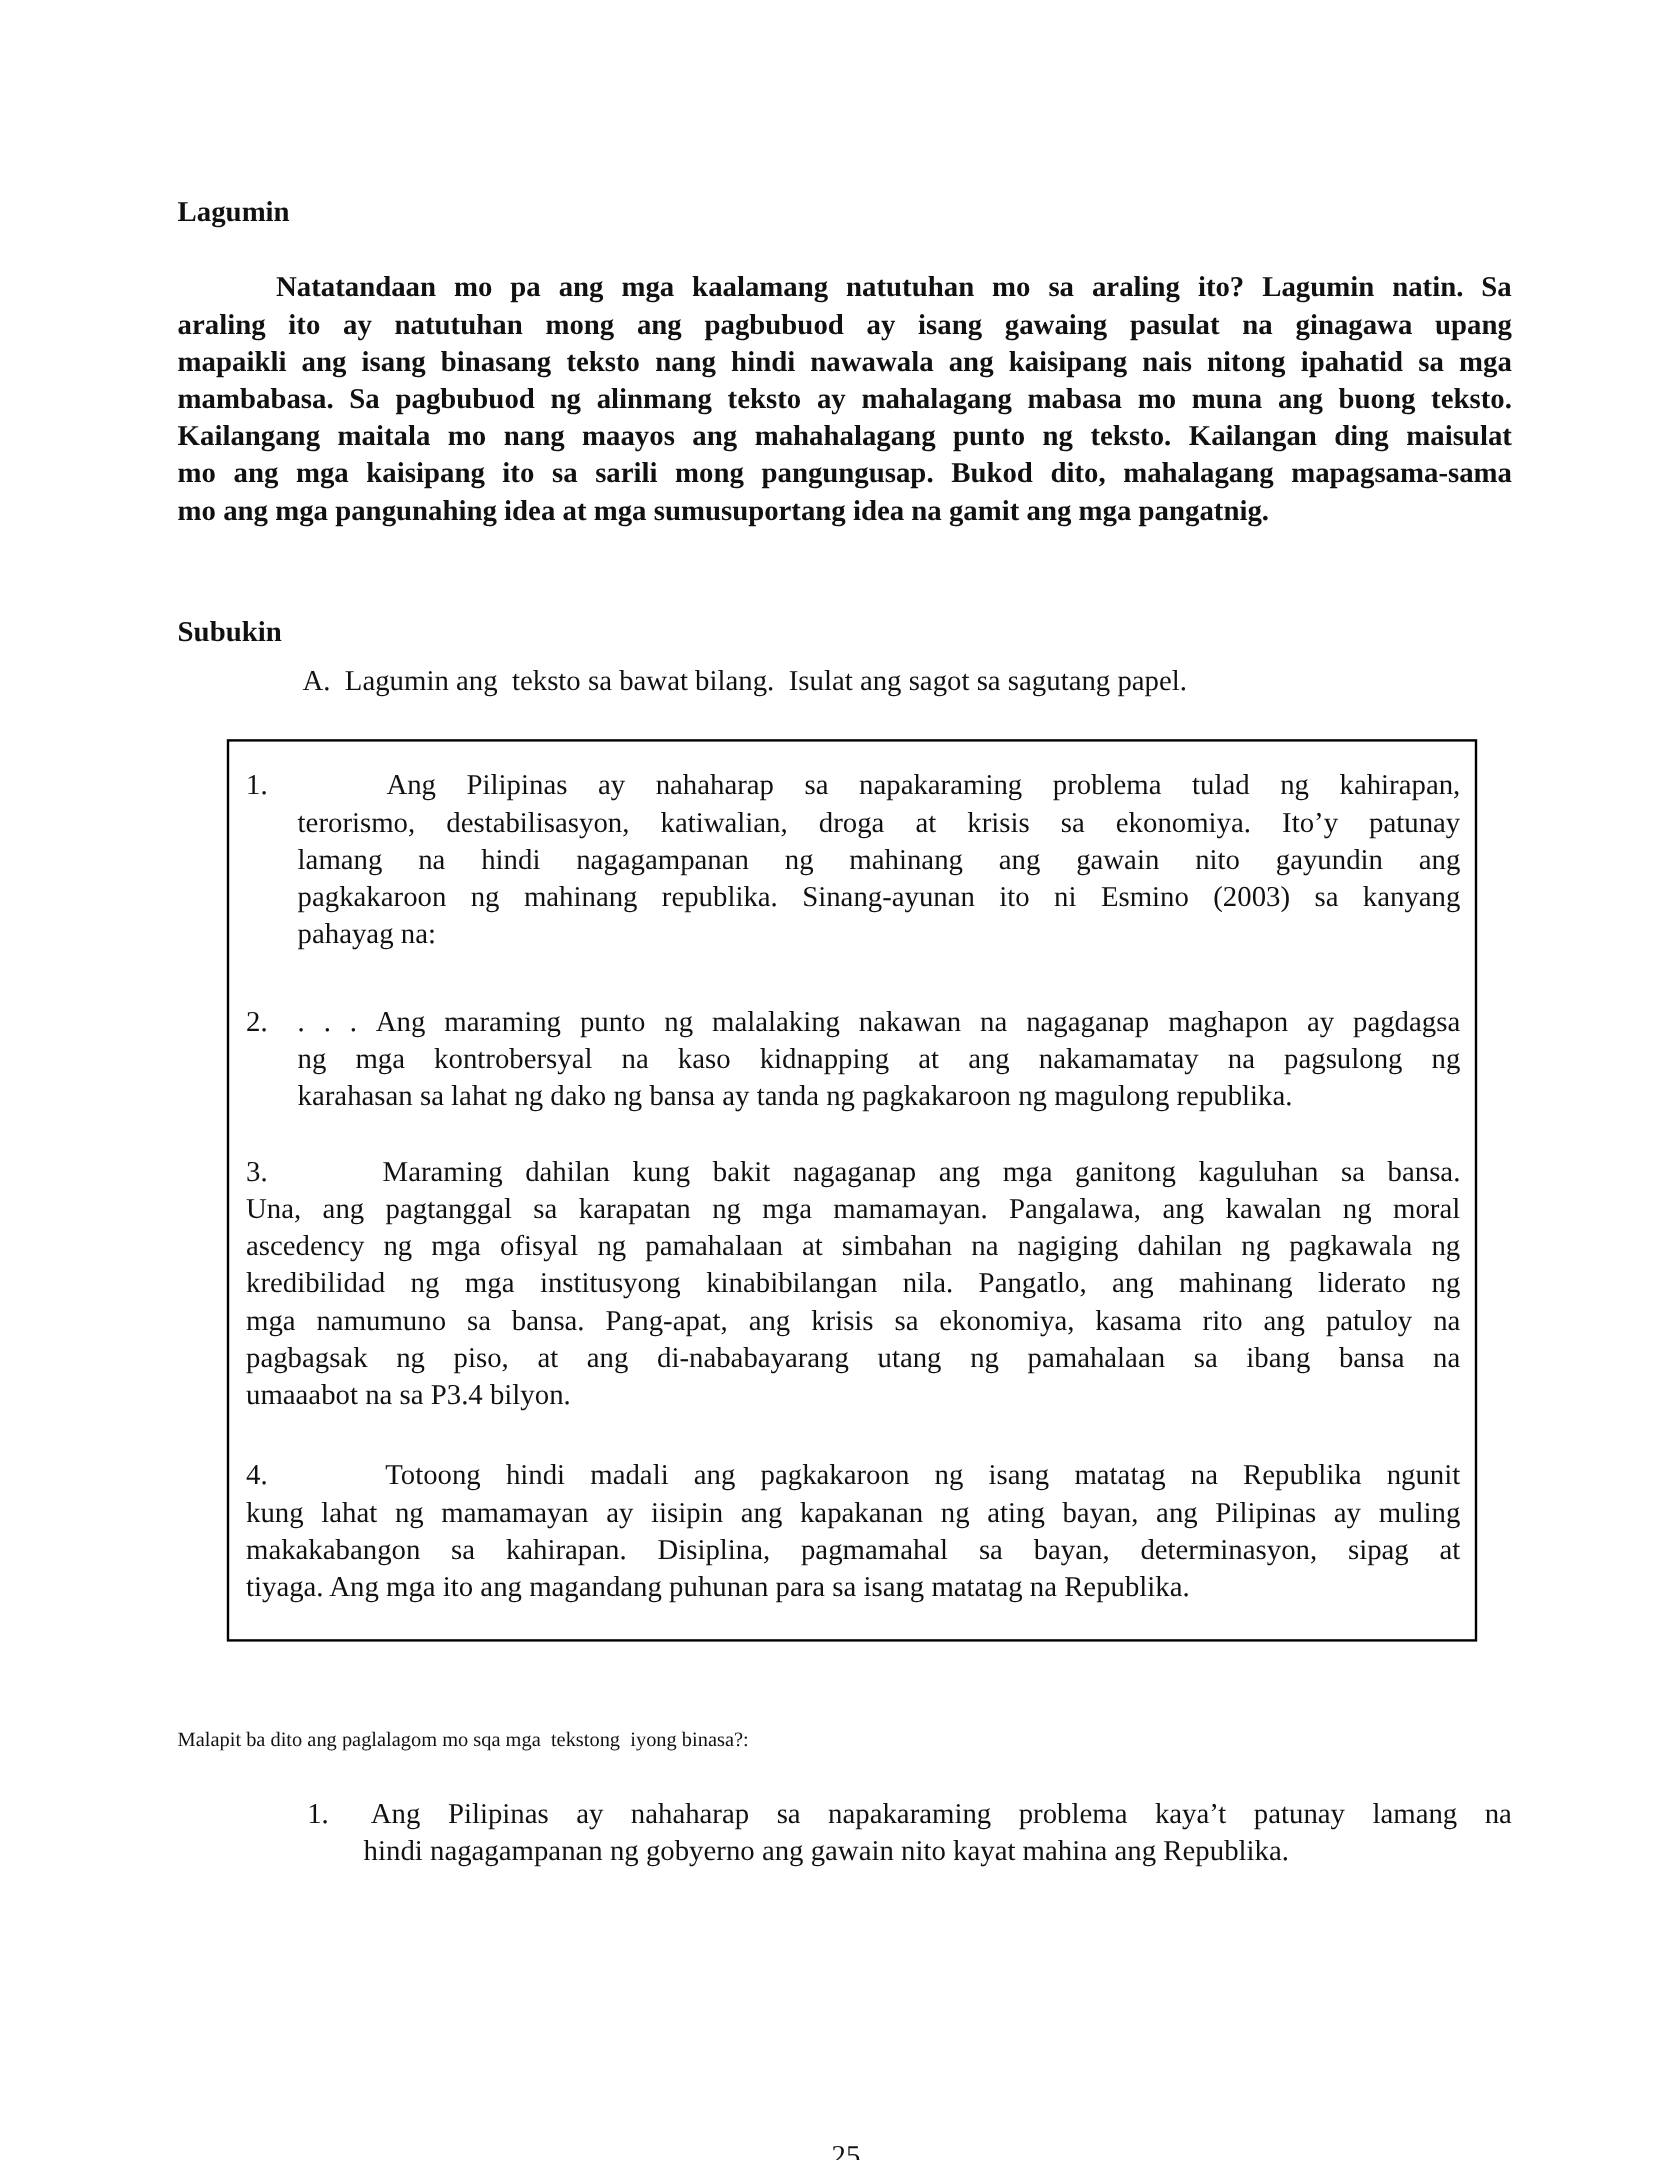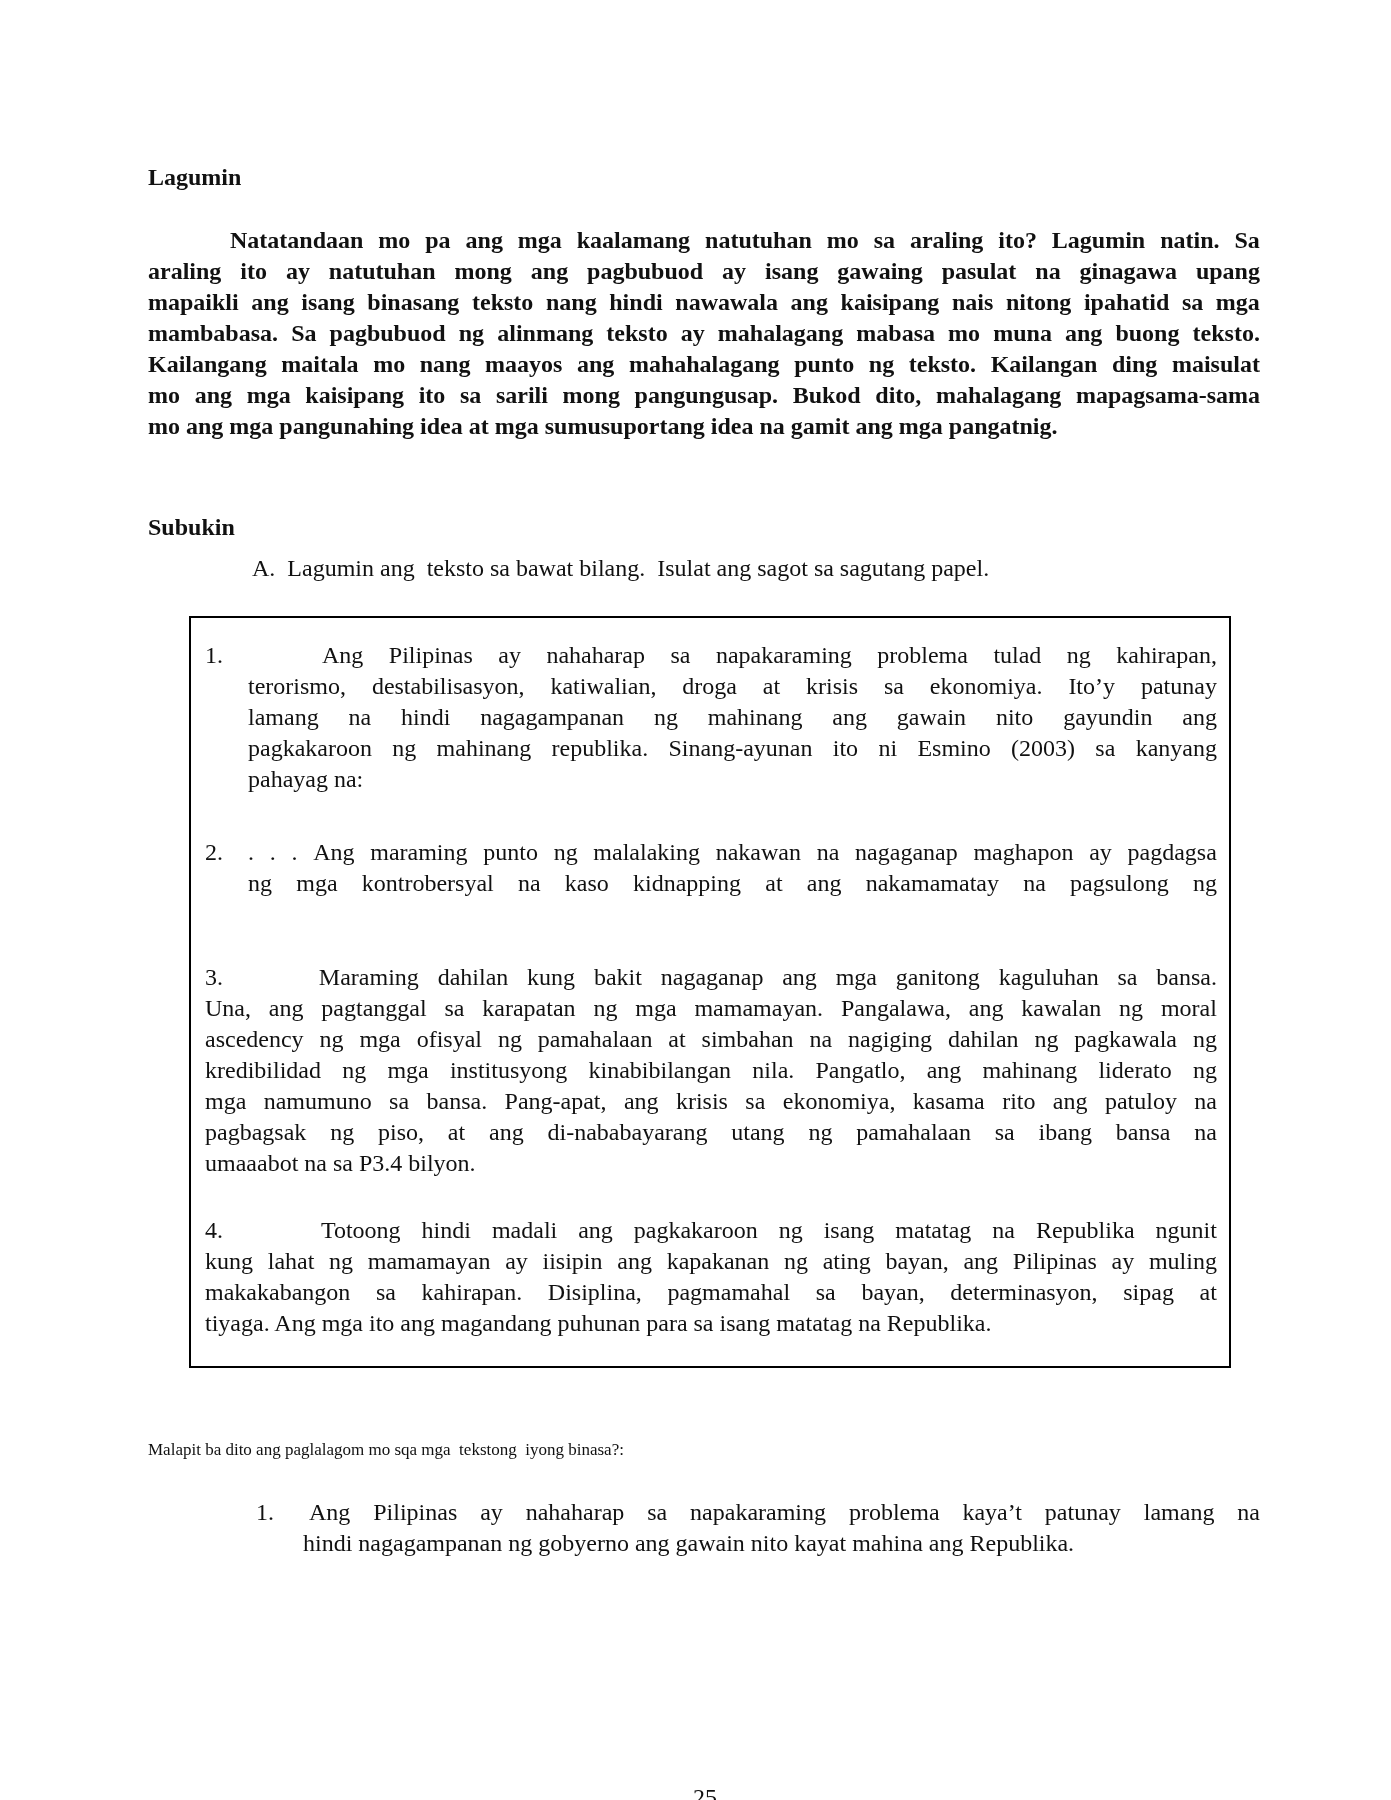--- a/index.html
+++ b/index.html
@@ -220,20 +220,21 @@
         <span>na</span>
         <span>kaso</span>
         <span>kidnapping</span>
         <span>at</span>
         <span>ang</span>
         <span>nakamamatay</span>
         <span>na</span>
         <span>pagsulong</span>
         <span>ng</span>
       </div>
+    <div class="line">karahasan sa lahat ng dako ng bansa ay tanda ng pagkakaroon ng magulong republika.</div>
   </div>
 </div>
 
 <div class="item" style="left:205px; top:962px; width:1012px;">
   <div class="jline" style="justify-content: space-between;">
   <span style="width: 95px; display: inline-block;">3.</span>
       <span>Maraming</span>
       <span>dahilan</span>
       <span>kung</span>
       <span>bakit</span>

